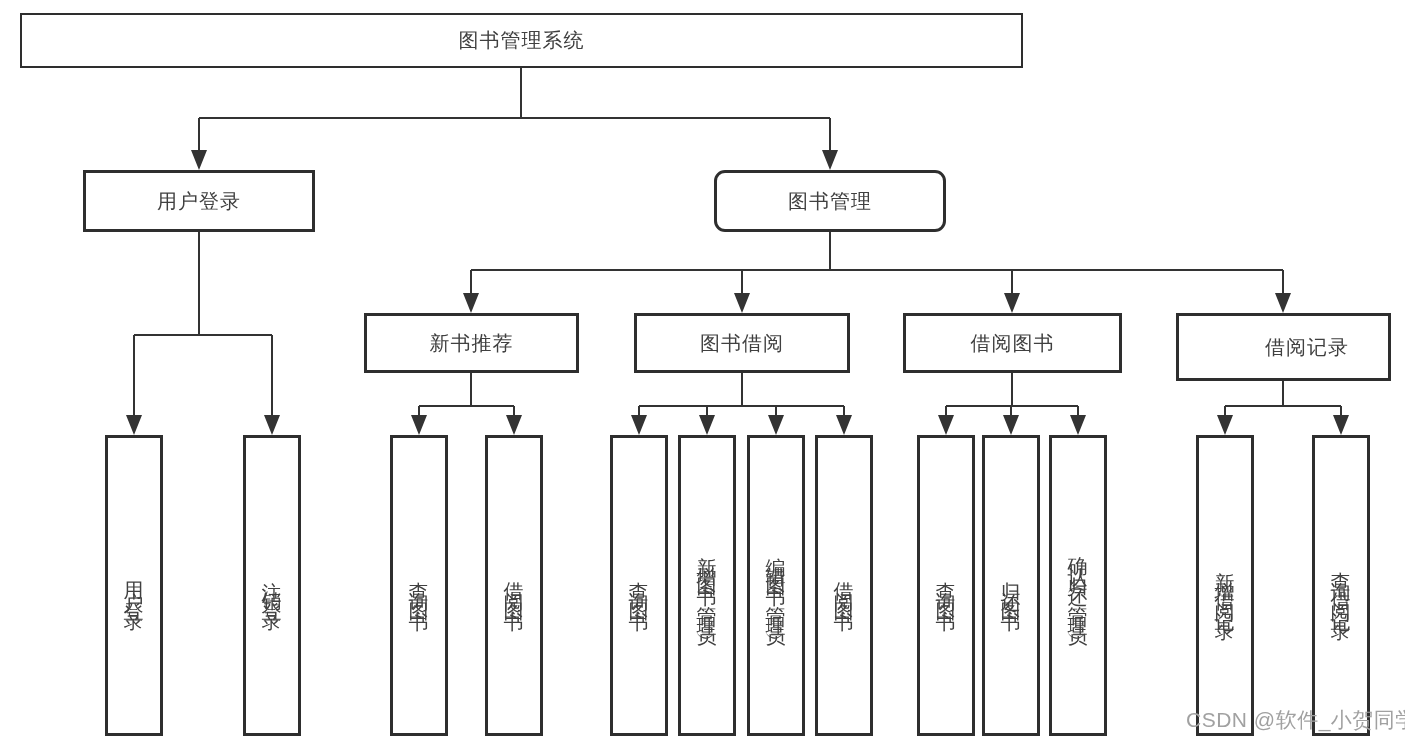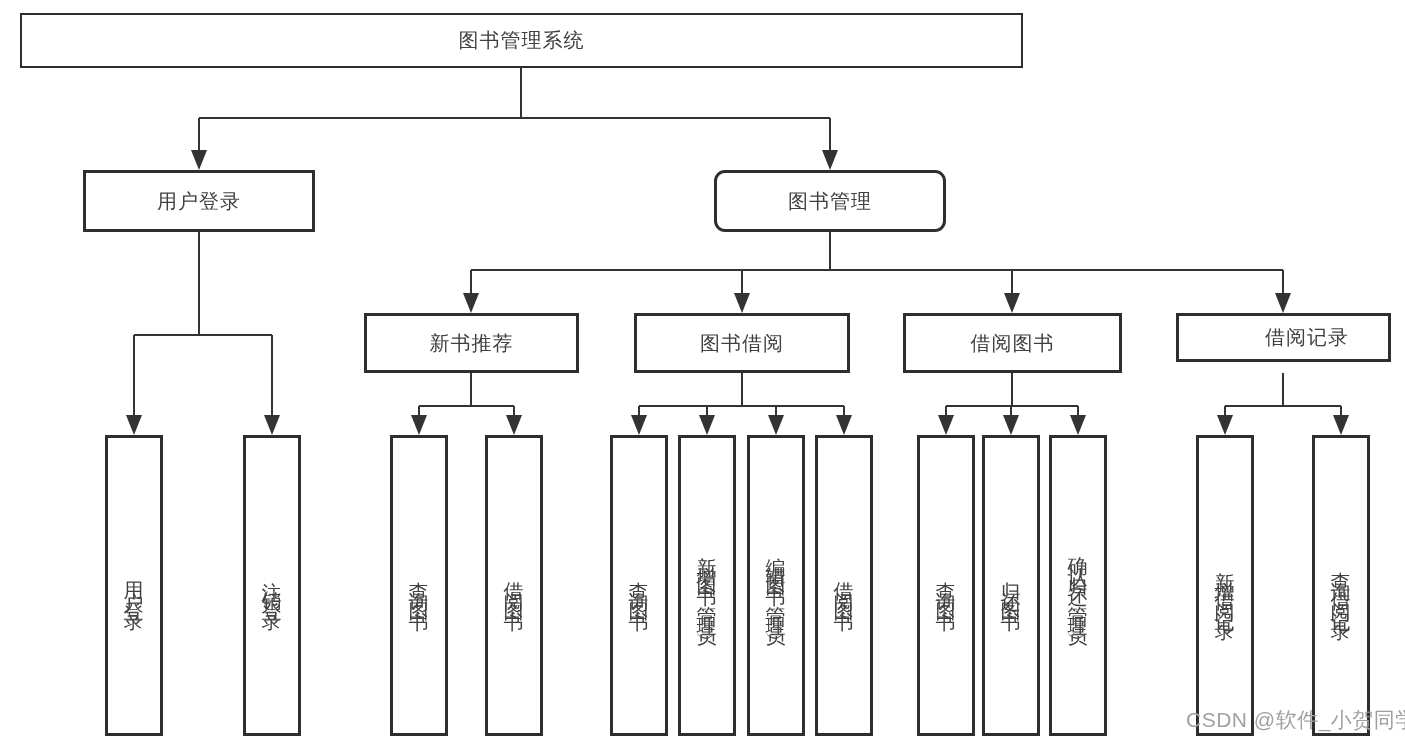--- a/index.html
+++ b/index.html
@@ -21,21 +21,21 @@
     font-size:20px;
     letter-spacing:1px;
     z-index:2;
   }
   .n-root{left:20px;top:13px;width:1003px;height:55px;border-width:2px;}
   .n-ul  {left:83px; top:170px;width:232px;height:62px;}
   .n-bm  {left:714px;top:170px;width:232px;height:62px;border-radius:11px;}
   .n-l3a {left:364px;top:313px;width:215px;height:60px;}
   .n-l3b {left:634px;top:313px;width:216px;height:60px;}
   .n-l3c {left:903px;top:313px;width:219px;height:60px;}
-  .n-l3d {left:1176px;top:313px;width:215px;height:49px;padding-left:47px;}
+  .n-l3d {left:1176px;top:313px;width:215px;height:68px;padding-left:47px;}
   .leaf{top:435px;width:58px;height:301px;letter-spacing:0;}
   .vtext{
     writing-mode:vertical-rl;
     line-height:1;
     letter-spacing:10px;
     white-space:nowrap;
   }
   .lf1{left:105px}.lf2{left:243px}.lf3{left:390px}.lf4{left:485px}
   .lf5{left:610px}.lf6{left:678px}.lf7{left:747px}.lf8{left:815px}
   .lf9{left:917px}.lf10{left:982px}.lf11{left:1049px}

